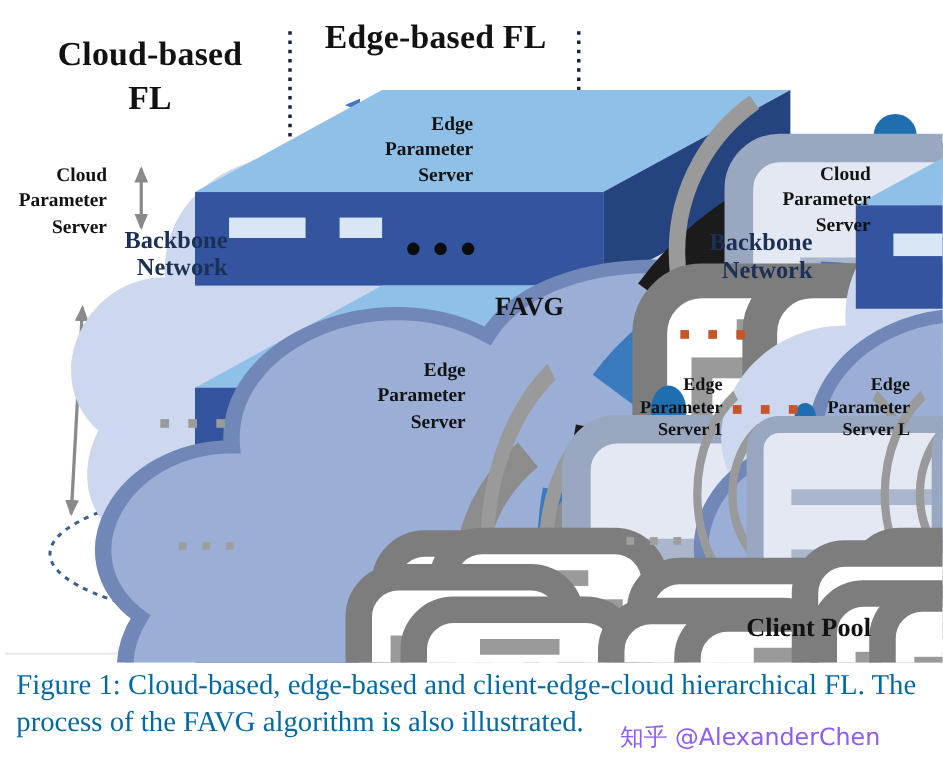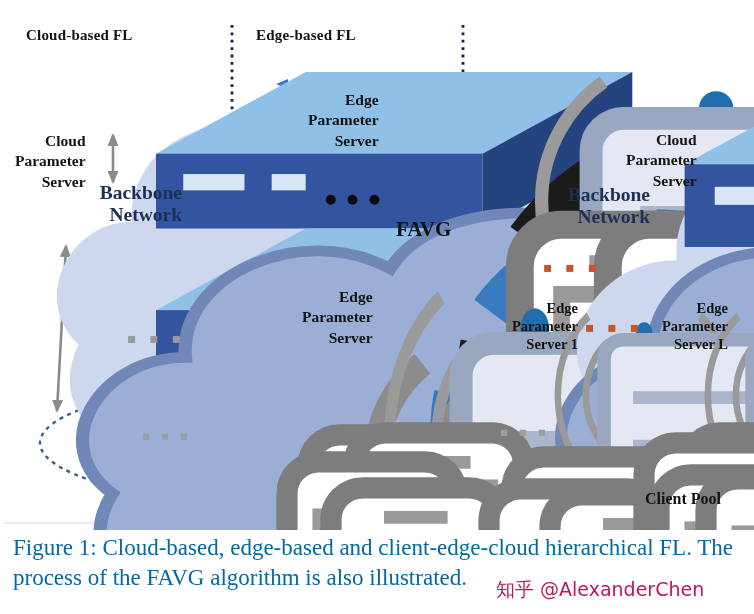--- a/index.html
+++ b/index.html
@@ -1,31 +1,31 @@
 <!DOCTYPE html>
 <html><head>
 <meta charset="utf-8">
 <style>
   html,body{margin:0;padding:0;background:#ffffff;}
   body{width:754px;height:614px;overflow:hidden;font-family:"Liberation Serif",serif;}
   .fig{position:relative;width:754px;height:614px;background:#ffffff;}
   .layer{position:absolute;left:0;top:0;}
   .lbl{position:absolute;color:#121212;font-weight:bold;white-space:pre-line;line-height:1.3;text-align:right;}
-  .title{font-size:15px;text-align:left;letter-spacing:.2px;}
+  .title{font-size:27px;text-align:center;letter-spacing:.2px;}
   .small{font-size:15.5px;line-height:1.32;}
   .tiny{font-size:14.5px;line-height:1.24;}
   .navy{color:#1c2f55;font-size:19.5px;text-align:right;line-height:1.12;}
   .dots-gray{color:#9a9a9a;font-size:14px;letter-spacing:4px;font-family:"DejaVu Sans",sans-serif;}
   .dots-orange{color:#c5562a;font-size:14px;letter-spacing:4px;font-family:"DejaVu Sans",sans-serif;}
   .dots-black{color:#0c0c0c;font-size:13px;letter-spacing:3px;font-family:"DejaVu Sans",sans-serif;}
   .dots-cluster{color:#9e9e9e;font-size:12.5px;letter-spacing:3px;font-family:"DejaVu Sans",sans-serif;}
   .favg{font-size:21px;}
-  .pool{font-size:16px;margin-left:48px;}
+  .pool{font-size:21px;}
   .caption{position:absolute;left:13px;top:533px;width:732px;font-size:23px;font-weight:normal;color:#0369a1;line-height:1.32;}
-  .watermark{position:absolute;left:496px;top:577px;font-size:19px;color:#be185d;font-family:"DejaVu Sans",sans-serif;font-weight:normal;}
+  .watermark{position:absolute;left:496px;top:577px;font-size:19px;color:#8b5cf6;font-family:"DejaVu Sans",sans-serif;font-weight:normal;}
 </style>
 </head>
 <body>
 
 <div class="fig">
 
 <svg class="layer" width="754" height="530" viewBox="0 0 754 530">
   <defs>
     <marker id="mgray" markerUnits="userSpaceOnUse" markerWidth="13" markerHeight="11" refX="11" refY="5.5" orient="auto-start-reverse">
           <path d="M0,0 L13,5.5 L0,11 Z" fill="#8a8a8a"></path>
@@ -183,26 +183,26 @@
 </svg>
 
 <div class="lbl title" style="left:26px;top:26px;width:188px;">Cloud-based FL</div>
 <div class="lbl small" style="left:15px;top:131px;">Cloud
 Parameter
 Server</div>
 <div class="lbl navy" style="left:46px;top:182px;width:136px;">Backbone
 Network</div>
 <div class="lbl dots-gray" style="left:127px;top:329px;">▪ ▪ ▪</div>
 
-<div class="lbl title" style="left:256px;top:26px;width:185px;">Edge-based FL</div>
+<div class="lbl title" style="left:256px;top:12px;width:185px;">Edge-based FL</div>
 <div class="lbl small" style="left:308px;top:90px;">Edge
 Parameter
 Server</div>
 <div class="lbl dots-black" style="left:325px;top:191px;">● ● ●</div>
-<div class="lbl favg" style="left:396px;top:216px;">FAVG</div>
+<div class="lbl favg" style="left:396px;top:232px;">FAVG</div>
 
 <div class="lbl small" style="left:302px;top:287px;">Edge
 Parameter
 Server</div>
 
 <div class="lbl small" style="left:626px;top:130px;">Cloud
 Parameter
 Server</div>
 <div class="lbl navy" style="left:514px;top:184px;width:136px;">Backbone
 Network</div>

